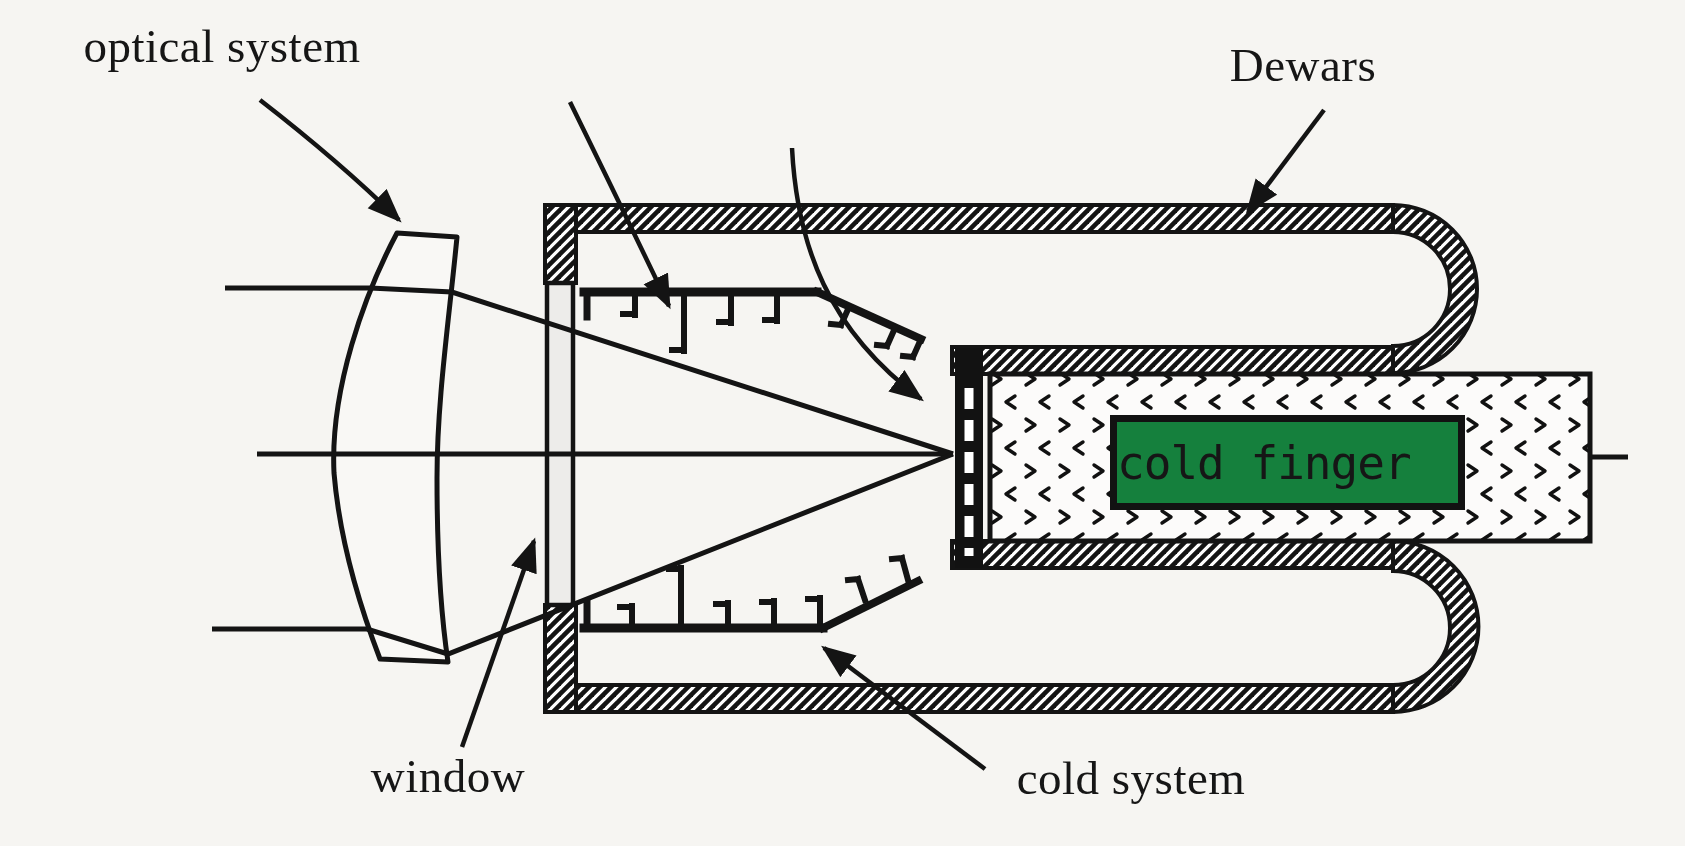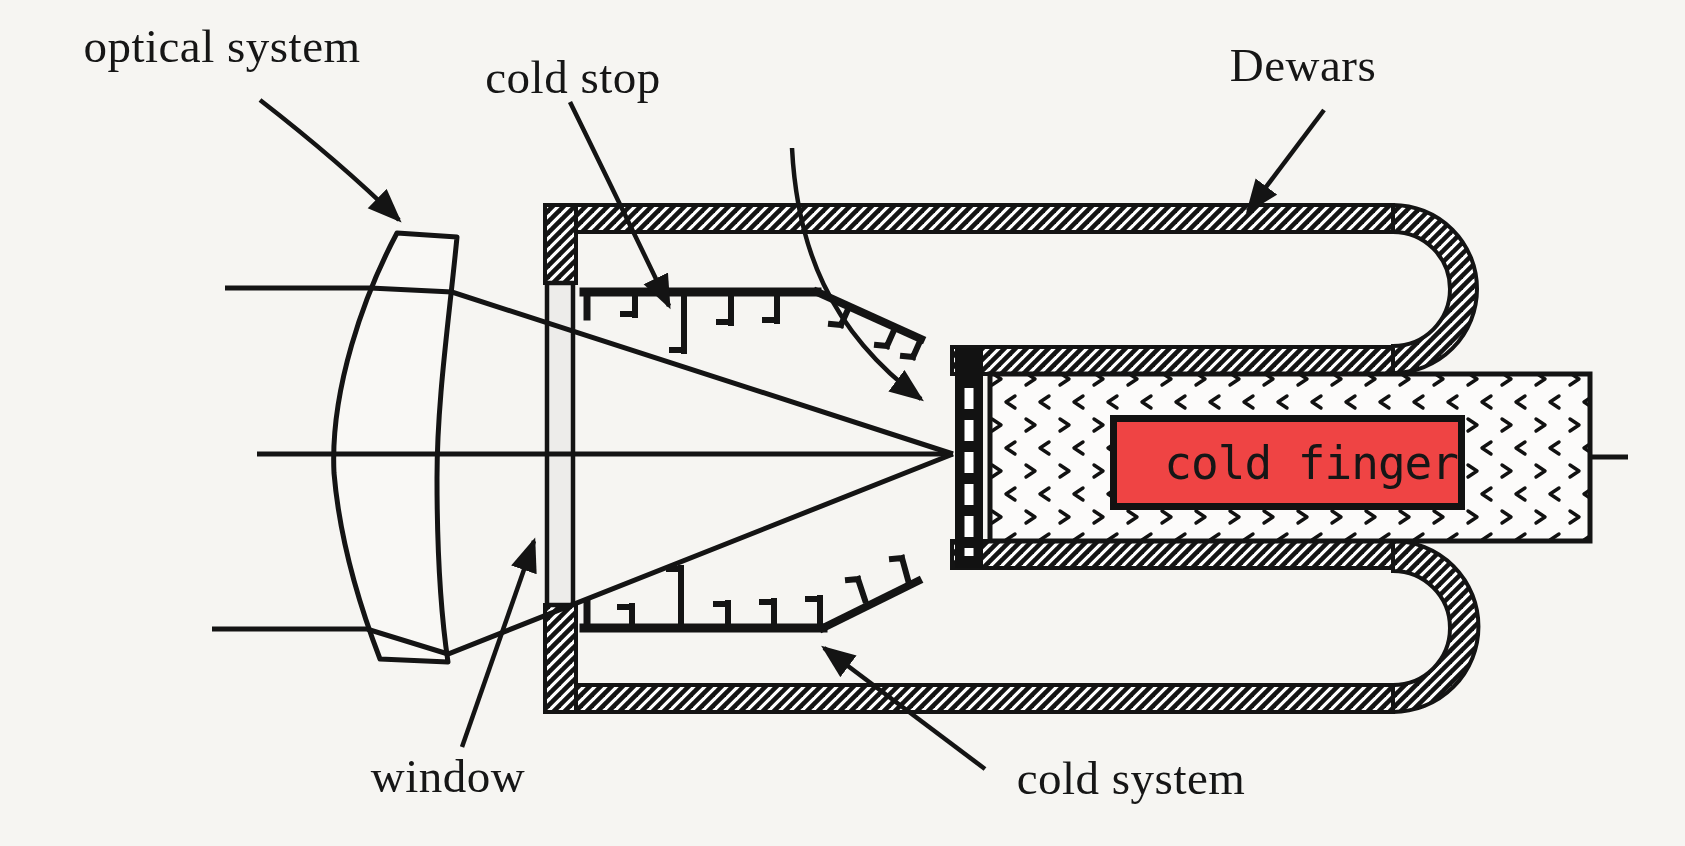--- a/index.html
+++ b/index.html
@@ -19,22 +19,22 @@
     white-space:nowrap;
     line-height:1.05;
     letter-spacing:0.5px;
   }
   .cf-box{
     position:absolute;
     left:1110px;top:415px;
     width:355px;height:95px;
     box-sizing:border-box;
     border:7px solid #121212;
-    background:#ef4444;
-    display:flex;align-items:center;justify-content:flex-end;
+    background:#15803d;
+    display:flex;align-items:center;justify-content:flex-start;
     font-family:"DejaVu Sans Mono","Liberation Mono",monospace;
     font-size:46px;color:#161616;
     letter-spacing:-1px;
   }
 </style>
 </head>
 <body>
 
 <div id="stage">
 
@@ -125,21 +125,20 @@
     <path d="M260,100 Q340,162 399,220" marker-end="url(#arr)"></path>
     <path d="M570,102 Q622,208 669,306" marker-end="url(#arr)"></path>
     <path d="M792,148 C797,245 828,330 921,399" marker-end="url(#arr)"></path>
     <path d="M1324,110 L1248,211" marker-end="url(#arr)"></path>
     <path d="M462,747 L534,541" marker-end="url(#arr)"></path>
     <path d="M985,769 L824,648" marker-end="url(#arr)"></path>
   </g>
 </svg>
 
   <div class="lbl" style="left:222px;top:22px">optical system</div>
-  <div class="lbl" style="left:573px;top:53px">cold stop</div>
   <div class="lbl" style="left:448px;top:752px">window</div>
   <div class="lbl" style="left:1303px;top:41px">Dewars</div>
   <div class="lbl" style="left:1131px;top:754px">cold system</div>
 
   <div class="cf-box">
     <span>cold finger</span>
   </div>
 
 </div>
 

